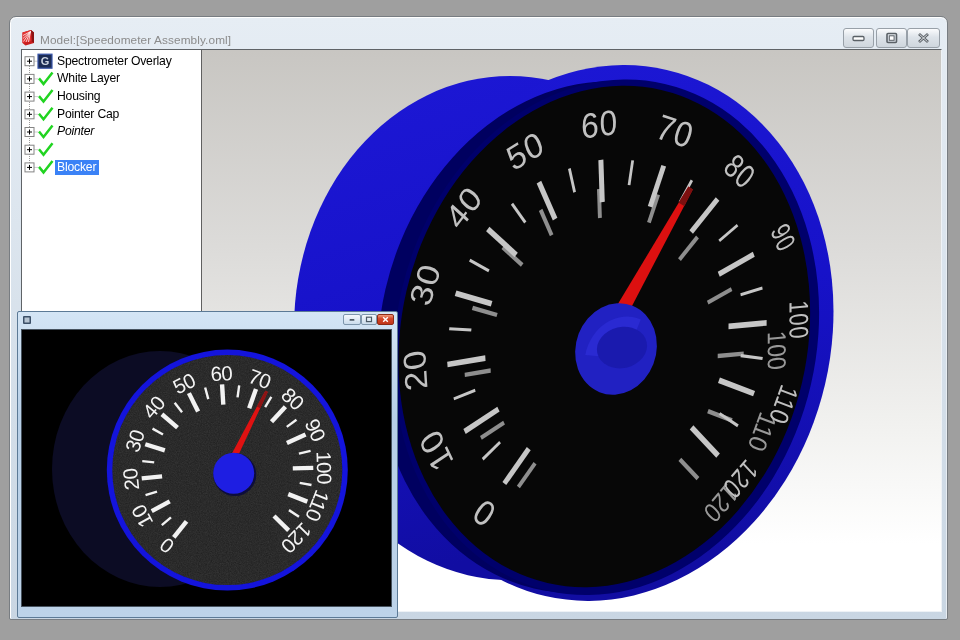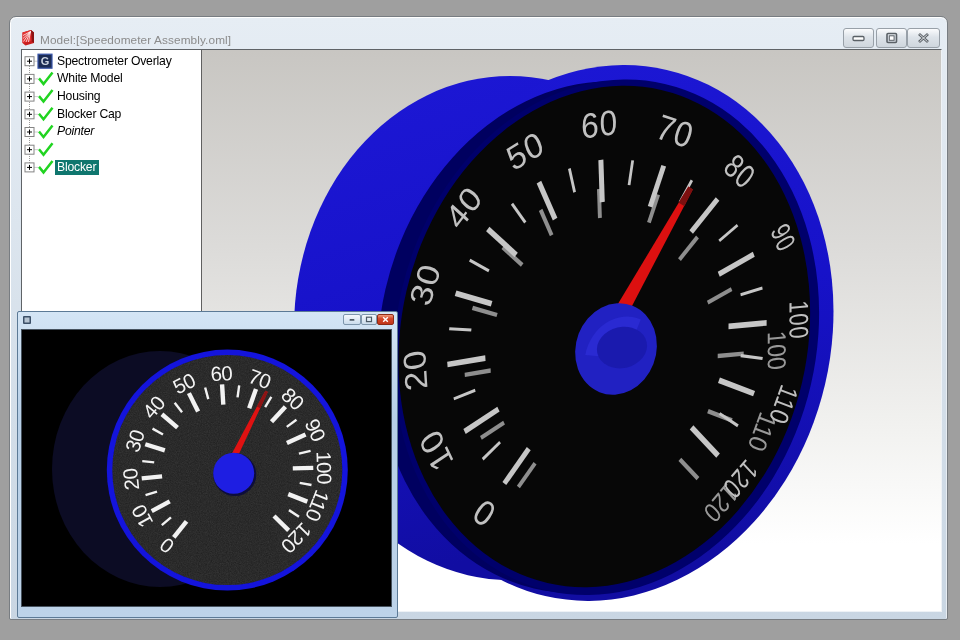--- a/index.html
+++ b/index.html
@@ -14,21 +14,21 @@
     background:linear-gradient(#fbfcfd,#dde3e9 45%,#cfd6dd);}
   .wbtn svg{position:absolute;left:0;top:0;}
   #content{position:absolute;left:11px;top:32px;width:919px;height:561px;
     border:1px solid #5f6367;border-right-color:#eef2f6;border-bottom-color:#eef2f6;background:#fff;}
   #tree{position:absolute;left:0;top:0;width:179px;height:100%;background:#fff;
     border-right:1px solid #606060;}
   #view{position:absolute;left:180px;top:0;right:0;bottom:0;
     background:linear-gradient(#c8c6c2,#dcdbd9 35%,#f2f2f0 68%,#ffffff 88%);}
   .trow{position:absolute;left:0;width:100%;height:18px;font-size:12.2px;color:#000;}
   .titem{position:absolute;left:34px;top:1px;white-space:nowrap;letter-spacing:-0.2px;}
-  .sel{background:#0f766e;color:#fff;padding:0 3px 1px 2px;margin-left:-2px;}
+  .sel{background:#3b82f6;color:#fff;padding:0 3px 1px 2px;margin-left:-2px;}
   #pwin{position:absolute;left:17px;top:311px;width:379px;height:305px;
     background:linear-gradient(#d4e5f5,#b7cfe7 35%,#bdd3e9);
     border:1px solid #5c7a96;border-radius:2px;}
   #pcontent{position:absolute;left:3px;top:17px;width:369px;height:276px;
     background:#000;border:1px solid #46525e;}
   .pbtn{position:absolute;top:2px;height:9px;border-radius:2px;overflow:hidden;}
   .pbtn svg{display:block;}
 </style>
 </head>
 <body>
@@ -92,27 +92,27 @@
             <path d="M17 99.2 L21.5 104.7 L30.5 93.2" stroke="#21d421" stroke-width="2.5" fill="none"></path>
             <rect x="3" y="112.89999999999999" width="9" height="9" fill="#fff" stroke="#848484"></rect>
             <path d="M5 117.39999999999999 L10 117.39999999999999 M7.5 114.89999999999999 L7.5 119.89999999999999" stroke="#000" stroke-width="1"></path>
             <path d="M17 116.89999999999999 L21.5 122.39999999999999 L30.5 110.89999999999999" stroke="#21d421" stroke-width="2.5" fill="none"></path>
           </g>
       </svg>
     <div class="trow" style="top: 2.5px;">
           <span class="titem" style="left: 35px; text-align: center;">Spectrometer Overlay</span>
         </div>
         <div class="trow" style="top: 20.2px;">
-          <span class="titem" style="left: 35px;">White Model</span>
+          <span class="titem" style="left: 35px;">White Layer</span>
         </div>
         <div class="trow" style="top: 37.9px; text-align: right;">
           <span class="titem" style="left: 35px;">Housing</span>
         </div>
         <div class="trow" style="top: 55.6px;">
-          <span class="titem" style="left: 35px;">Blocker Cap</span>
+          <span class="titem" style="left: 35px;">Pointer Cap</span>
         </div>
         <div class="trow" style="top: 73.3px; font-style: italic;">
           <span class="titem" style="left: 35px;">Pointer</span>
         </div>
         <div class="trow" style="top: 108.7px;">
           <span class="titem " style="left: 35px;"><span class="sel">Blocker</span></span>
         </div>
       </div>
     <div id="view">
       <svg id="mainsvg" width="739" height="561" viewBox="0 0 739 561">

